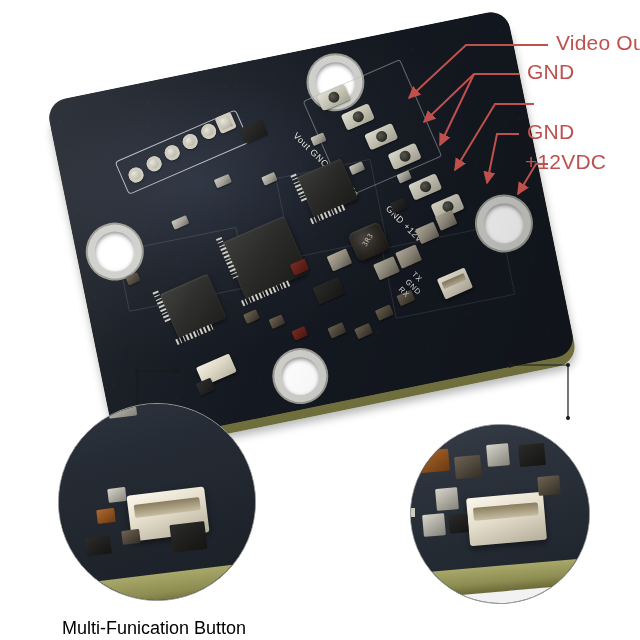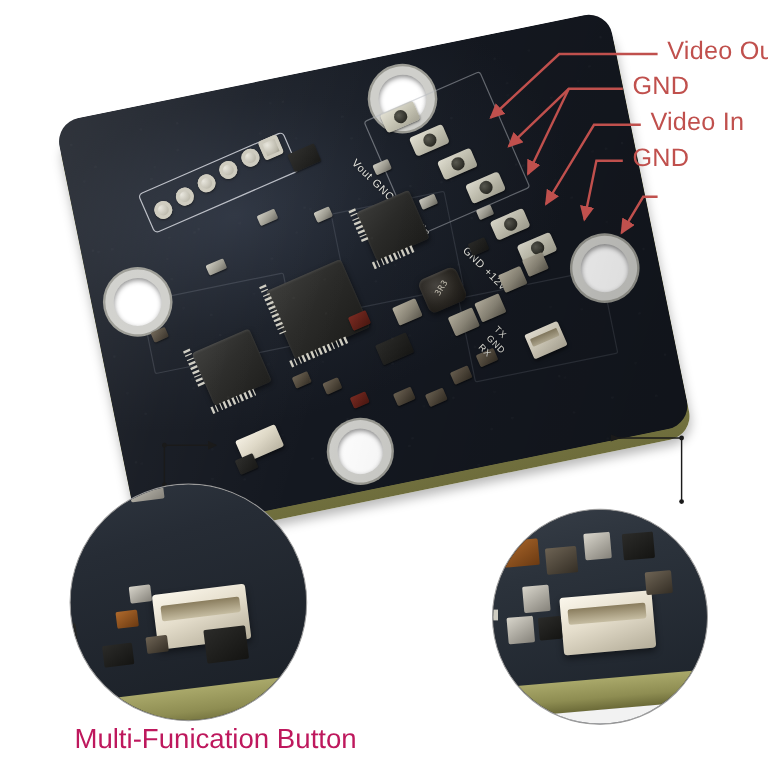--- a/index.html
+++ b/index.html
@@ -171,24 +171,25 @@
 
   
   .inset{
     position:absolute;border-radius:50%;overflow:hidden;
     border:1px solid #9a9a9a;
     background:#2a2f38;
   }
   .inset-inner{position:absolute;inset:-40%;}
   .inset-cap{
     position:absolute;
-    color:#be185d;
-    font-size:23px;
+    color:#000000;
+    font-size:18px;
     white-space:nowrap;
     font-family:"Liberation Sans", sans-serif;
+    margin-top:16px;
   }
 
   
   .zpcb{
     position:absolute;
     background:linear-gradient(170deg,#39414c 0%, #262c35 45%, #1a1f26 100%);
   }
   .zedge{
     position:absolute;
     background:linear-gradient(180deg,#a9a86a 0%, #8e8d52 60%, #6a6937 100%);
@@ -414,22 +415,22 @@
     <path d="M517,365 L509,362 L509,368 z" fill="#1a1a1a"></path>
     <defs>
       <marker id="ahb" markerWidth="7" markerHeight="7" refX="5.6" refY="3" orient="auto">
         <path d="M0,0 L6.4,3 L0,6 z" fill="#1a1a1a"></path>
       </marker>
     </defs>
   </svg>
 
   <div class="callout-label" style="left:556px;top:31px;">Video Out</div>
   <div class="callout-label" style="left:527px;top:60px;">GND</div>
-  <div class="callout-label" style="left:542px;top:90px;">Video In</div>
   <div class="callout-label" style="left:527px;top:120px;">GND</div>
+  <div class="callout-label" style="left:525px;top:150px;">+12VDC</div>
 
   <div class="inset" style="left:58px;top:403px;width:196px;height:196px;">
     <div class="inset-inner">
       <div class="zpcb" style="left:0;top:0;width:100%;height:74%;transform:rotate(-7deg);"></div>
       <div class="zedge" style="left:-5%;top:70%;width:115%;height:9%;transform:rotate(-7deg);"></div>
       <div class="zpcb" style="left:-5%;top:78%;width:115%;height:30%;background:#fff;transform:rotate(-7deg);"></div>
 
       <div class="zjst" style="left:42%;top:47%;width:22%;height:13%;transform:rotate(-7deg);">
         <span class="zslot"></span>
       </div>

